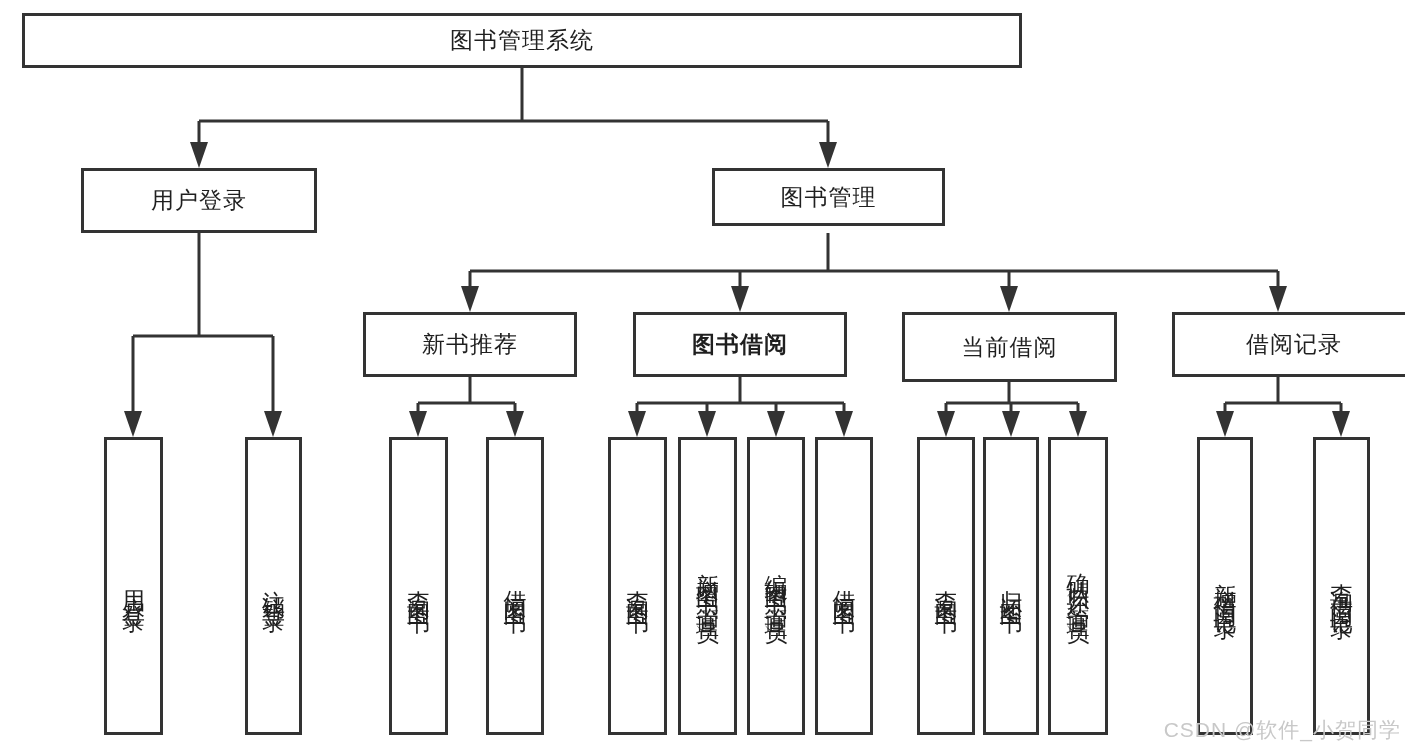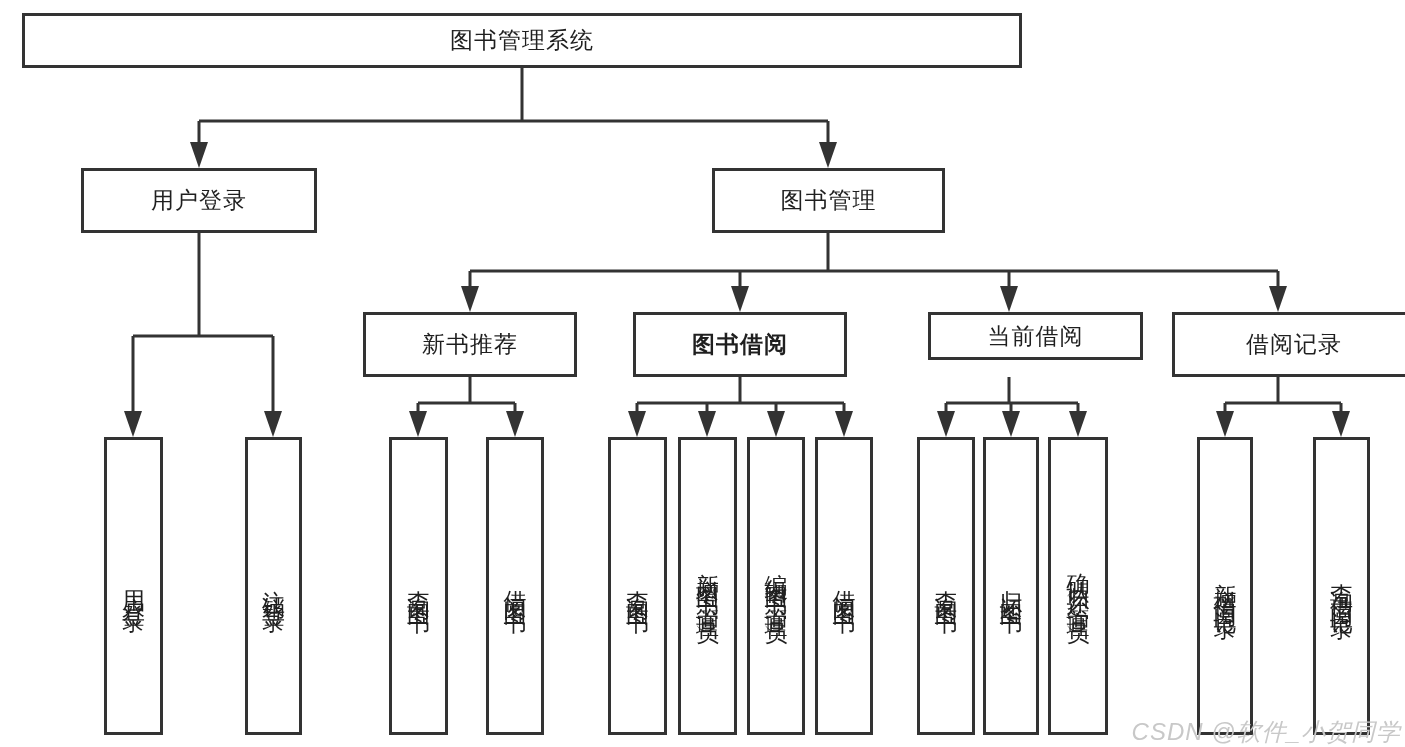--- a/index.html
+++ b/index.html
@@ -28,23 +28,22 @@
   .node .lbl { font-size: 23px; letter-spacing: 1px; white-space: nowrap; }
   .leaf .lbl {
     writing-mode: vertical-rl;
     text-orientation: mixed;
     letter-spacing: 7px;
     white-space: normal;
     line-height: 1;
   }
   .watermark {
     position: absolute; top: 716px; right: 4px;
-    font-size: 24px; color: var(--watermark); letter-spacing: 1px;
+    font-size: 21px; color: var(--watermark); letter-spacing: 1px;
     white-space: nowrap;
-    font-style: italic;
   }
 </style>
 </head>
 <body>
 
 <div class="stage">
 
   <svg class="connectors" viewBox="0 0 1405 747" xmlns="http://www.w3.org/2000/svg" aria-hidden="true">
 
     <path d="M522 68 V121 M199 121 H828 M199 121 V144 M828 121 V144"></path>
@@ -81,31 +80,31 @@
     <polygon points="1332,411 1350,411 1341,437"></polygon>
   </svg>
 
   <div class="node" style="left:22px; top:13px; width:1000px; height:55px;">
     <span class="lbl">图书管理系统</span>
   </div>
 
   <div class="node" style="left:81px; top:168px; width:236px; height:65px;">
     <span class="lbl">用户登录</span>
   </div>
-  <div class="node" style="left:712px; top:168px; width:233px; height:65px;">
+  <div class="node" style="left:712px; top:168px; width:233px; height:58px;">
     <span class="lbl">图书管理</span>
   </div>
 
   <div class="node" style="left:363px; top:312px; width:214px; height:65px;">
     <span class="lbl">新书推荐</span>
   </div>
   <div class="node" style="left:633px; top:312px; width:214px; height:65px;font-weight:bold;">
     <span class="lbl">图书借阅</span>
   </div>
-  <div class="node" style="left:928px; top:312px; width:215px; height:48px;">
+  <div class="node" style="left:902px; top:312px; width:215px; height:70px;">
     <span class="lbl">当前借阅</span>
   </div>
   <div class="node" style="left:1172px; top:312px; width:244px; height:65px;">
     <span class="lbl">借阅记录</span>
   </div>
 
   <div class="node leaf" style="left:104px; top:437px; width:59px; height:298px;">
     <span class="lbl">用户登录</span>
   </div>
   <div class="node leaf" style="left:245px; top:437px; width:57px; height:298px;">

